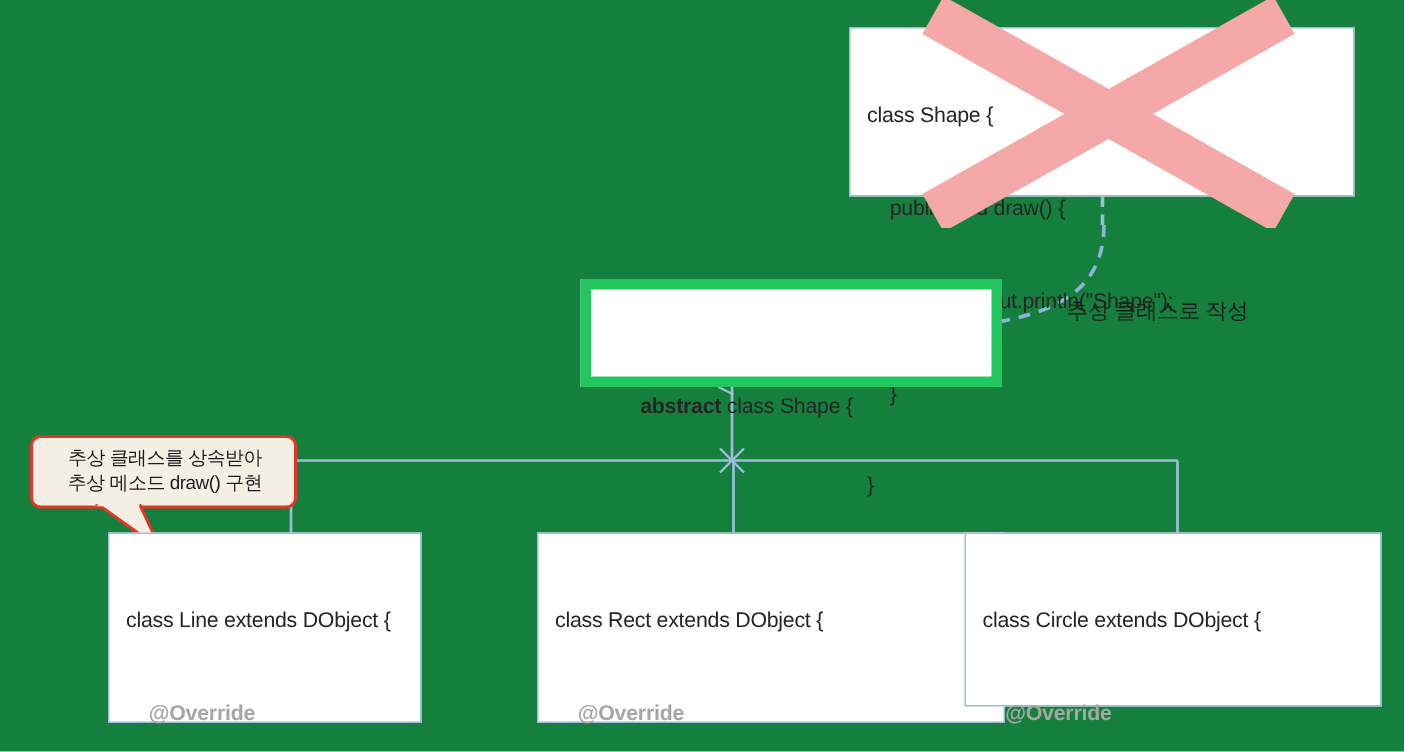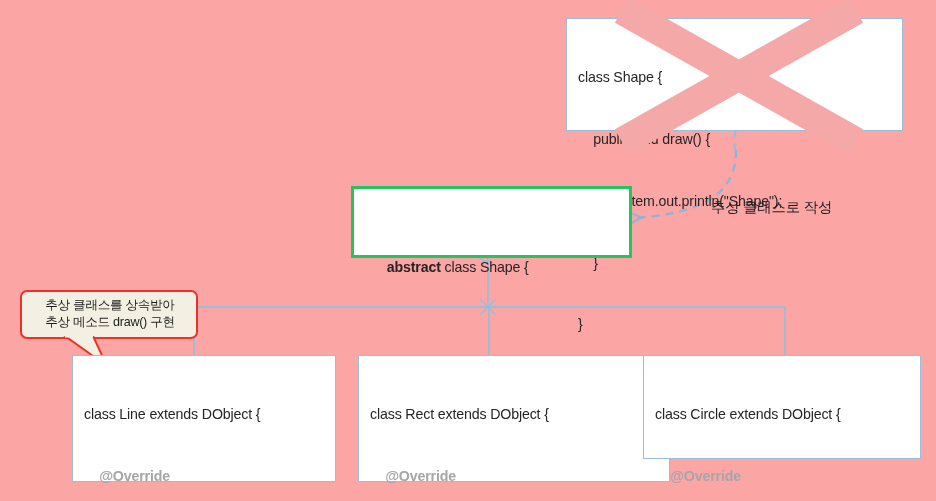--- a/index.html
+++ b/index.html
@@ -10,39 +10,40 @@
   body {
     width: 936px;
     height: 501px;
     font-family: "Liberation Sans", "DejaVu Sans", sans-serif;
     overflow: hidden;
   }
   #stage {
     position: relative;
     width: 936px;
     height: 501px;
-    background: #fca5a5;
+    background: #15803d;
   }
 
   
   .code-box {
     position: absolute;
     box-sizing: border-box;
     background: #ffffff;
     border: 1px solid #9DBCD9;
     color: #252525;
     font-size: 14.2px;
     line-height: 20.6px;
     white-space: pre;
     padding: 7px 9px 7px 11px;
     letter-spacing: -0.15px;
   }
   .code-box.accent {
-    border: 3px solid #22c55e;
+    border: 7px solid #22c55e;
     padding: 6px 9px 6px 10px;
+    margin-left: 36px;
   }
   .code-line { display: block; }
   .bold { font-weight: bold; }
   .dim { color: #A6A6A6; font-weight: bold; }
 
   
   #wires {
     position: absolute;
     left: 0;
     top: 0;
@@ -146,39 +147,39 @@
     <span class="callout-line">추상 메소드 draw() 구현</span>
   </div>
 
   <div id="annotation">추상 클래스로 작성</div>
 
   <svg style="position:absolute; left:63px; top:336px;" width="60" height="34" viewBox="0 0 60 34">
     <path d="M2,0 L44,30 L30,0 Z" fill="#F3EFE2" stroke="#E8332A" stroke-width="2"></path>
     <path d="M2,0 L30,0" stroke="#F3EFE2" stroke-width="3"></path>
   </svg>
 
-  <div class="code-box" style="left:72px; top:355px; width:264px; height:127px;">
+  <div class="code-box" style="left:72px; top:355px; width:209px; height:127px;">
     <span class="code-line">class Line extends DObject {</span>
     <span class="code-line dim">    @Override</span>
     
     
     
     
   </div>
 
   <div class="code-box" style="left:358px; top:355px; width:312px; height:127px;">
     <span class="code-line">class Rect extends DObject {</span>
     <span class="code-line dim">    @Override</span>
     
     
     
     
   </div>
 
-  <div class="code-box" style="left:643px; top:355px; width:278px; height:104px;">
+  <div class="code-box" style="left:643px; top:355px; width:278px; height:116px;">
     <span class="code-line">class Circle extends DObject {</span>
     <span class="code-line dim">    @Override</span>
     
     
     
     
   </div>
 
 </div>
 

